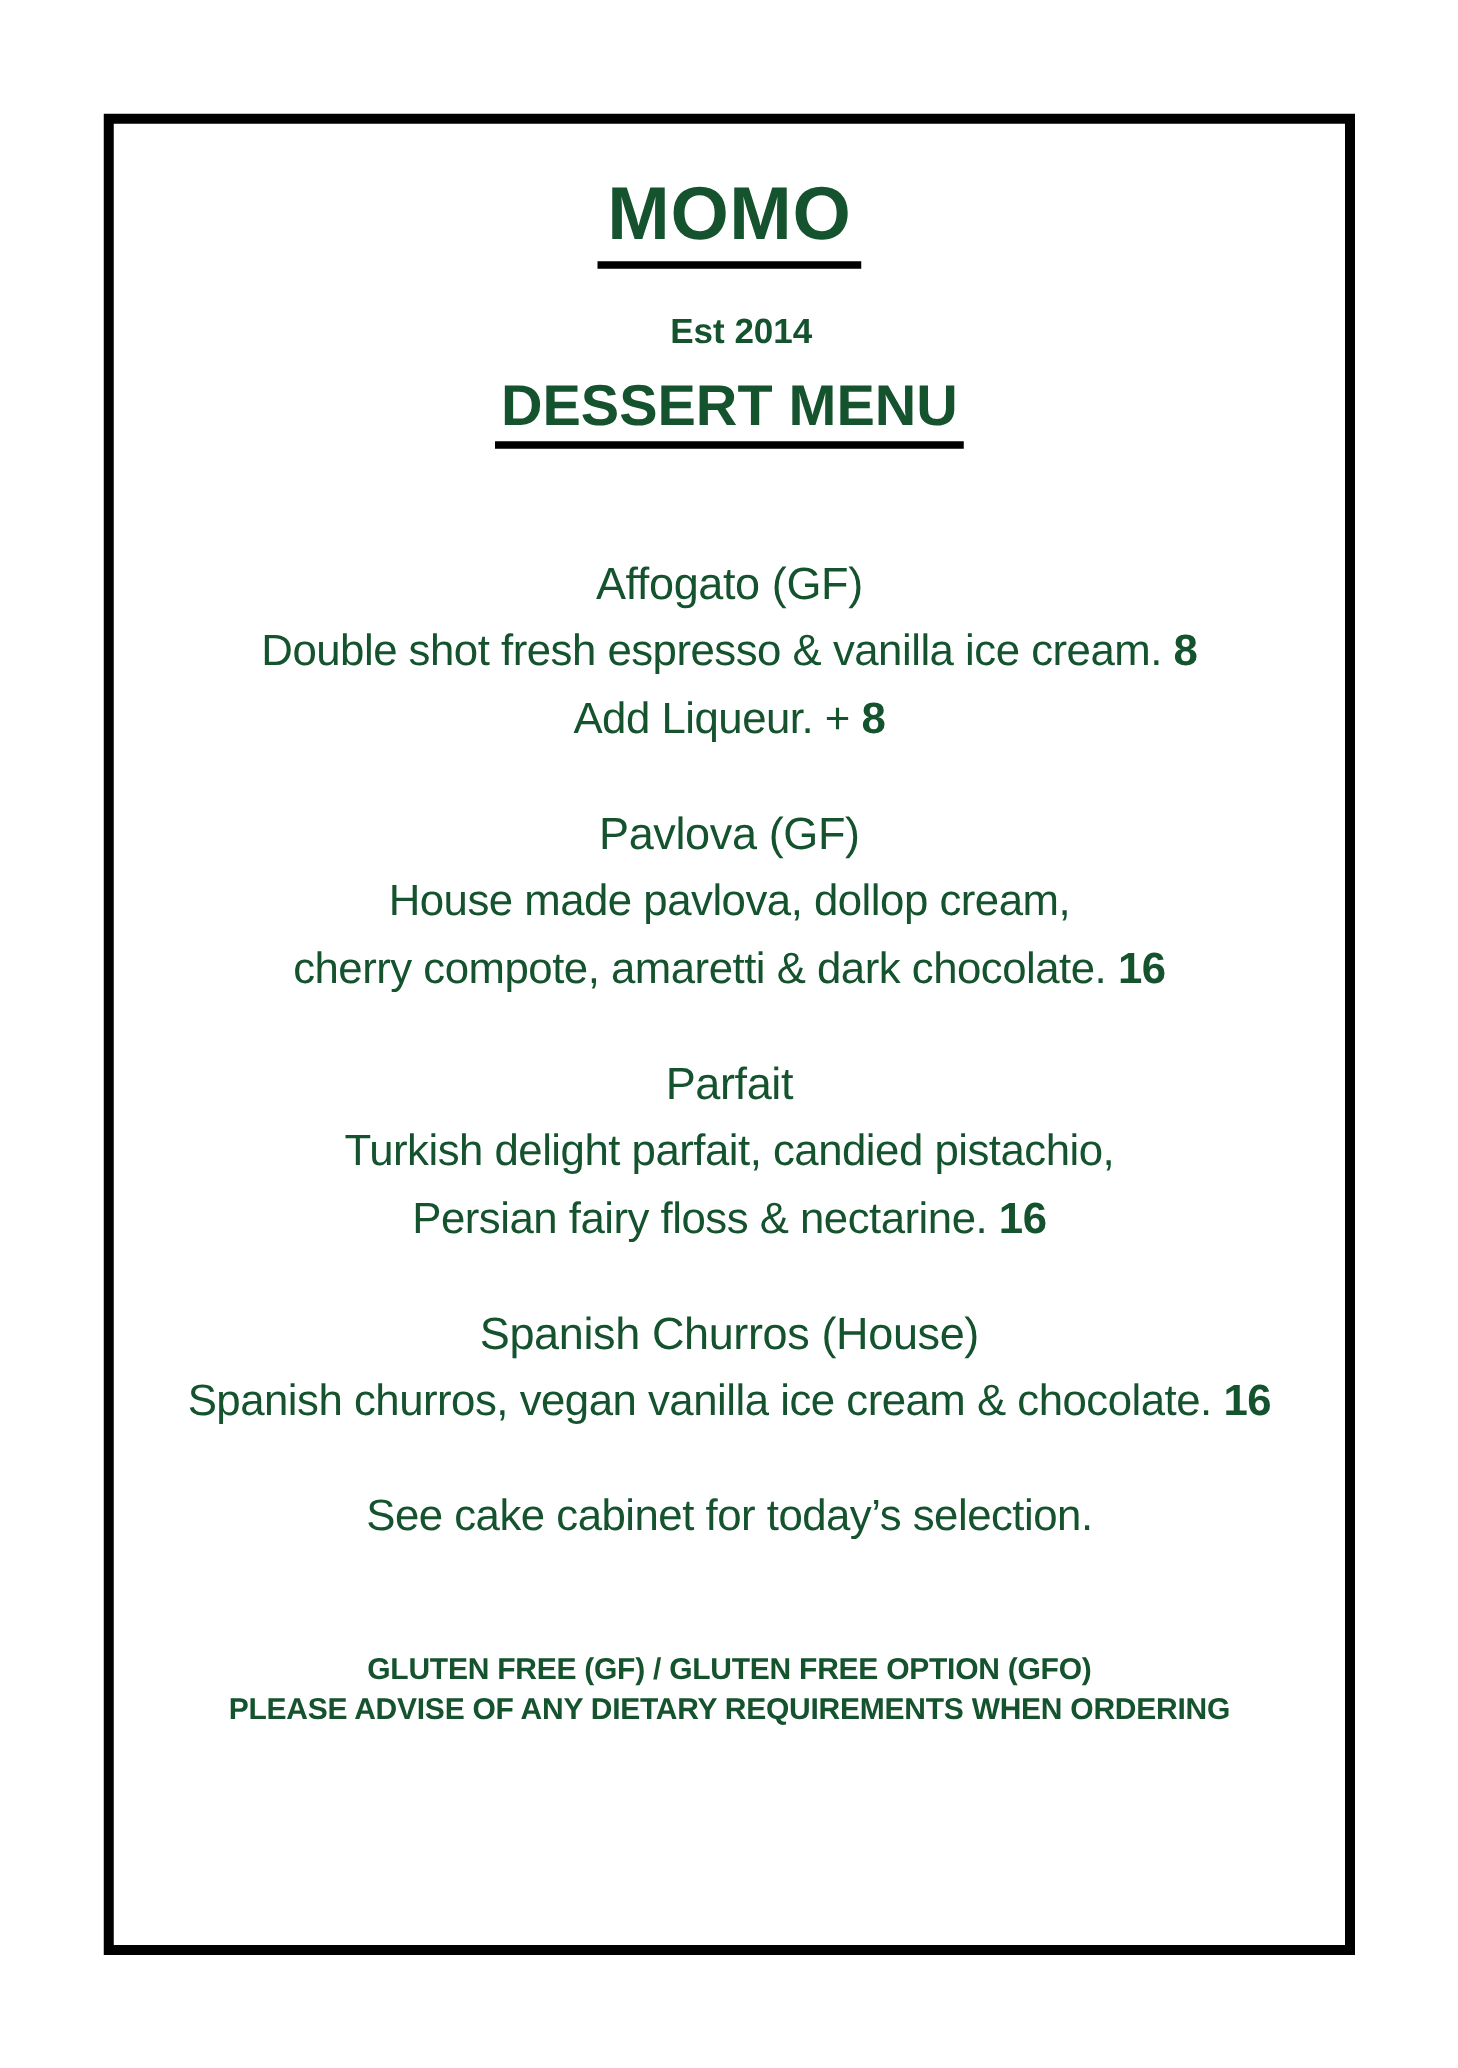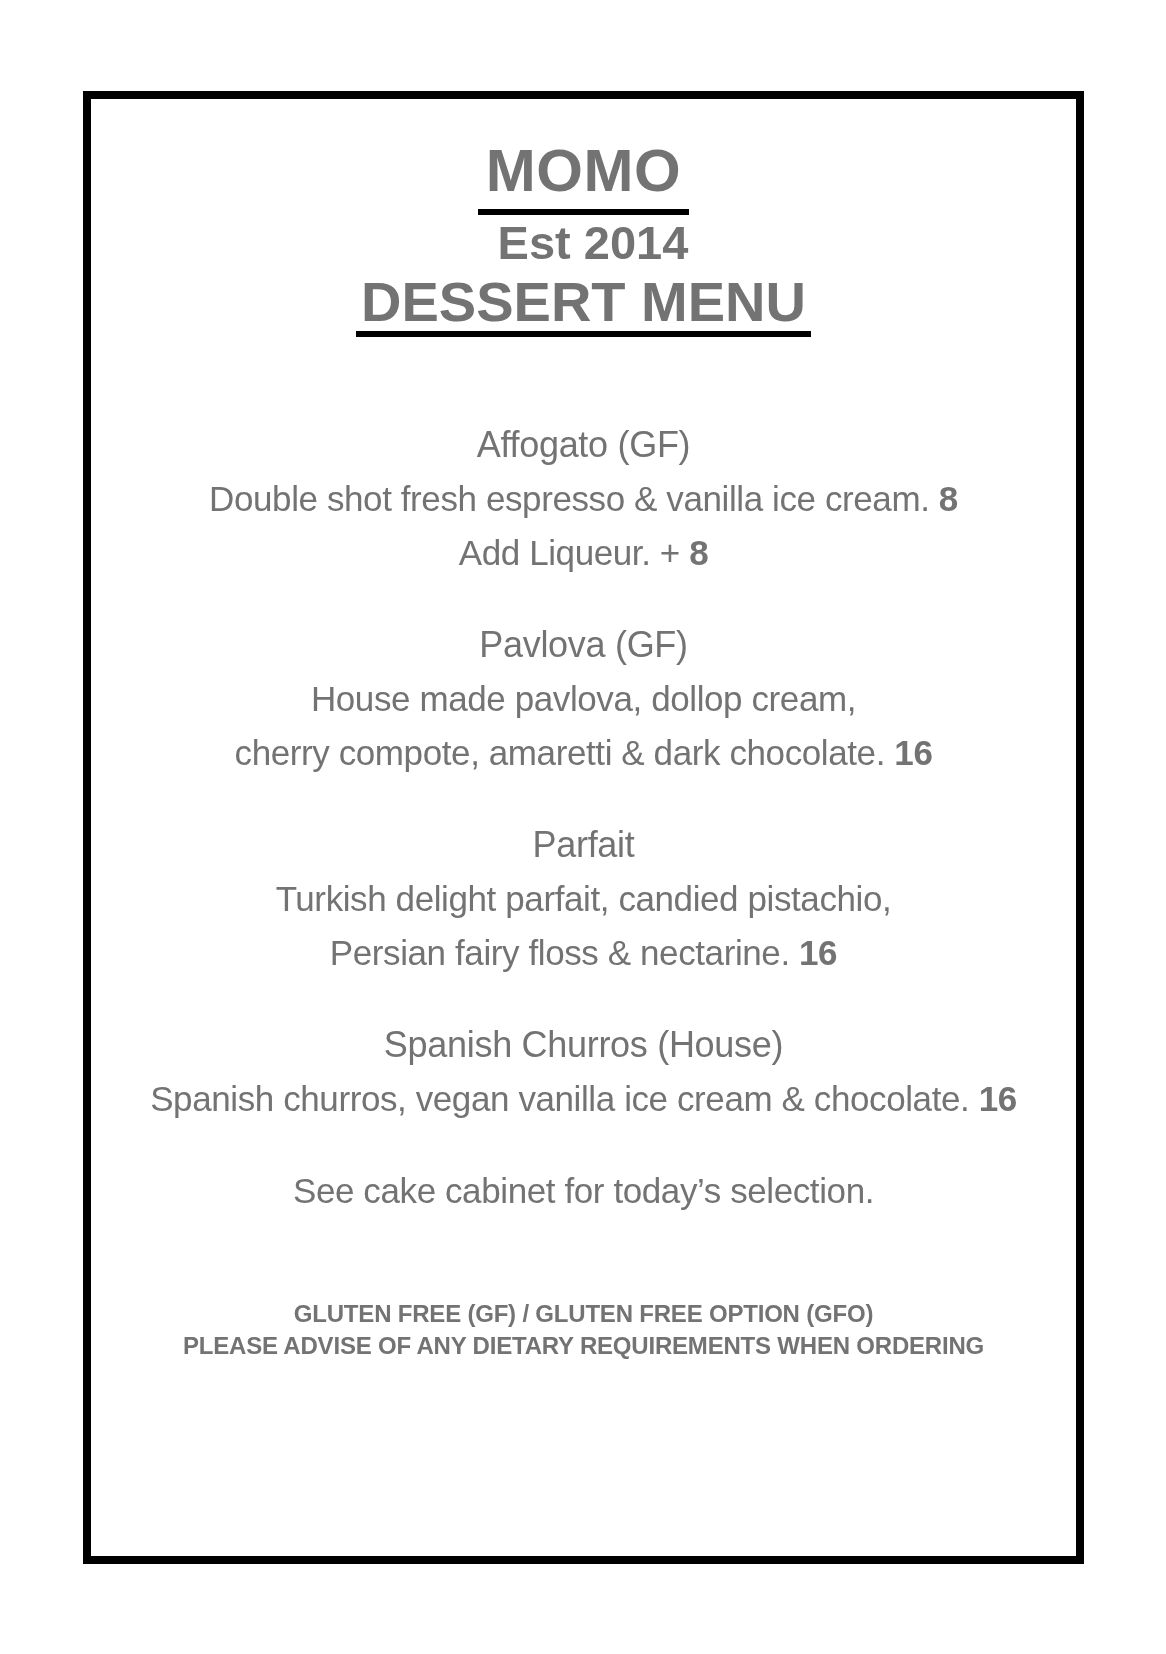--- a/index.html
+++ b/index.html
@@ -2,21 +2,21 @@
 <html><head>
 <meta charset="utf-8">
 <style>
   html, body { margin: 0; padding: 0; background: #ffffff; }
   .page {
     position: relative;
     width: 1166px;
     height: 1654px;
     background: #ffffff;
     font-family: "Liberation Sans", "DejaVu Sans", sans-serif;
-    color: #737373;
+    color: #14532d;
   }
   .frame {
     position: absolute;
     left: 83px;
     top: 91px;
     width: 1001px;
     height: 1473px;
     border: 8px solid #000000;
     box-sizing: border-box;
     text-align: center;
@@ -27,29 +27,29 @@
   .title {
     display: inline-block;
     font-size: 60px;
     font-weight: bold;
     line-height: 72px;
     padding: 0 8px 2px 8px;
     border-bottom: 6px solid #000000;
     letter-spacing: 0.5px;
   }
   .est {
-    font-size: 47px;
+    font-size: 28px;
     font-weight: bold;
     line-height: 48px;
-    margin-top: 4px;
+    margin-top: 26px;
     padding-left: 19px;
   }
   .menu-title {
     display: inline-block;
-    font-size: 56px;
+    font-size: 46px;
     font-weight: bold;
     line-height: 54px;
     padding: 0 5px 2px 5px;
     border-bottom: 6px solid #000000;
     margin-top: 8px;
   }
   .items { margin-top: 85px; }
   .menu-item { margin-bottom: 46px; }
   .item-name {
     font-size: 36px;

